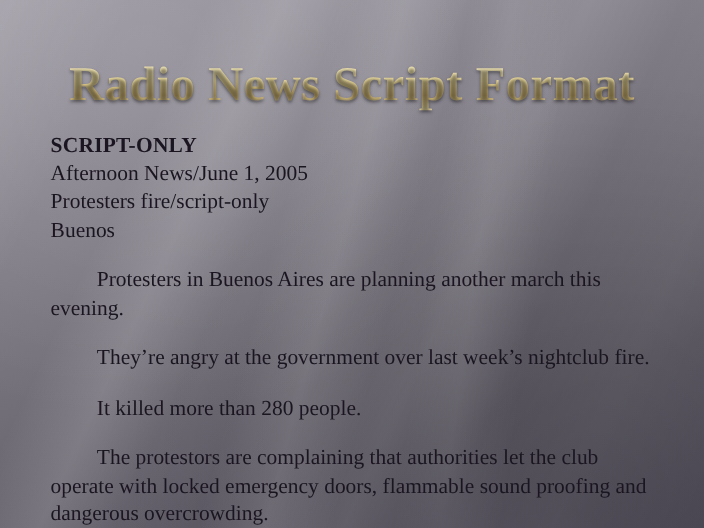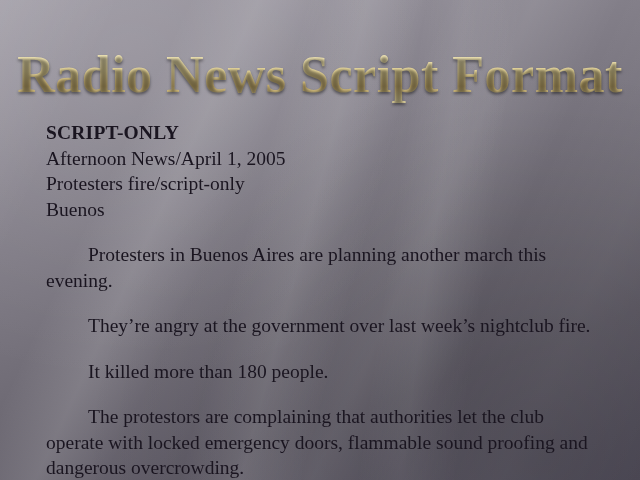--- a/index.html
+++ b/index.html
@@ -32,25 +32,25 @@
     inset: 0;
     pointer-events: none;
     background:
       linear-gradient(105deg, rgba(255,255,255,0.00) 40%, rgba(255,255,255,0.12) 48%, rgba(255,255,255,0.00) 56%),
       linear-gradient(98deg, rgba(255,255,255,0.00) 60%, rgba(255,255,255,0.07) 66%, rgba(255,255,255,0.00) 74%),
       radial-gradient(ellipse at 20% 10%, rgba(255,255,255,0.10), rgba(255,255,255,0) 55%),
       radial-gradient(ellipse at 85% 95%, rgba(0,0,0,0.18), rgba(0,0,0,0) 60%);
   }
   .title {
     position: absolute;
-    top: 10px;
+    top: 22px;
     left: 0;
     width: 640px;
     text-align: center;
-    font-size: 52px;
+    font-size: 44px;
     font-weight: bold;
     letter-spacing: 0.5px;
     color: #efe3a8;
     background: linear-gradient(180deg, #fdf6cf 0%, #e8d79a 45%, #c9b070 70%, #efe2ab 100%);
     -webkit-background-clip: text;
     background-clip: text;
     -webkit-text-fill-color: transparent;
     text-shadow: 0 2px 3px rgba(0,0,0,0.45);
     font-family: "Liberation Serif", serif;
   }
@@ -83,24 +83,24 @@
 
 <div class="slide">
   <div class="sheen"></div>
 
   <h1 class="title">Radio News Script Format</h1>
 
   <div class="body">
     <div class="slugline">
       <span class="slug">SCRIPT-ONLY</span>
     </div>
-    <div class="slugline">Afternoon News/April 1, 2005</div>
+    <div class="slugline">Afternoon News/June 1, 2005</div>
     <div class="slugline">Protesters fire/script-only</div>
     <div class="slugline">Buenos</div>
 
     <div class="story">
       <p class="para">Protesters in Buenos Aires are planning another march this evening.</p>
       <p class="para">They’re angry at the government over last week’s nightclub fire.</p>
-      <p class="para">It killed more than 180 people.</p>
+      <p class="para">It killed more than 280 people.</p>
       <p class="para">The protestors are complaining that authorities let the club operate with locked emergency doors, flammable sound proofing and dangerous overcrowding.</p>
     </div>
   </div>
 </div>
 
 </body></html>

